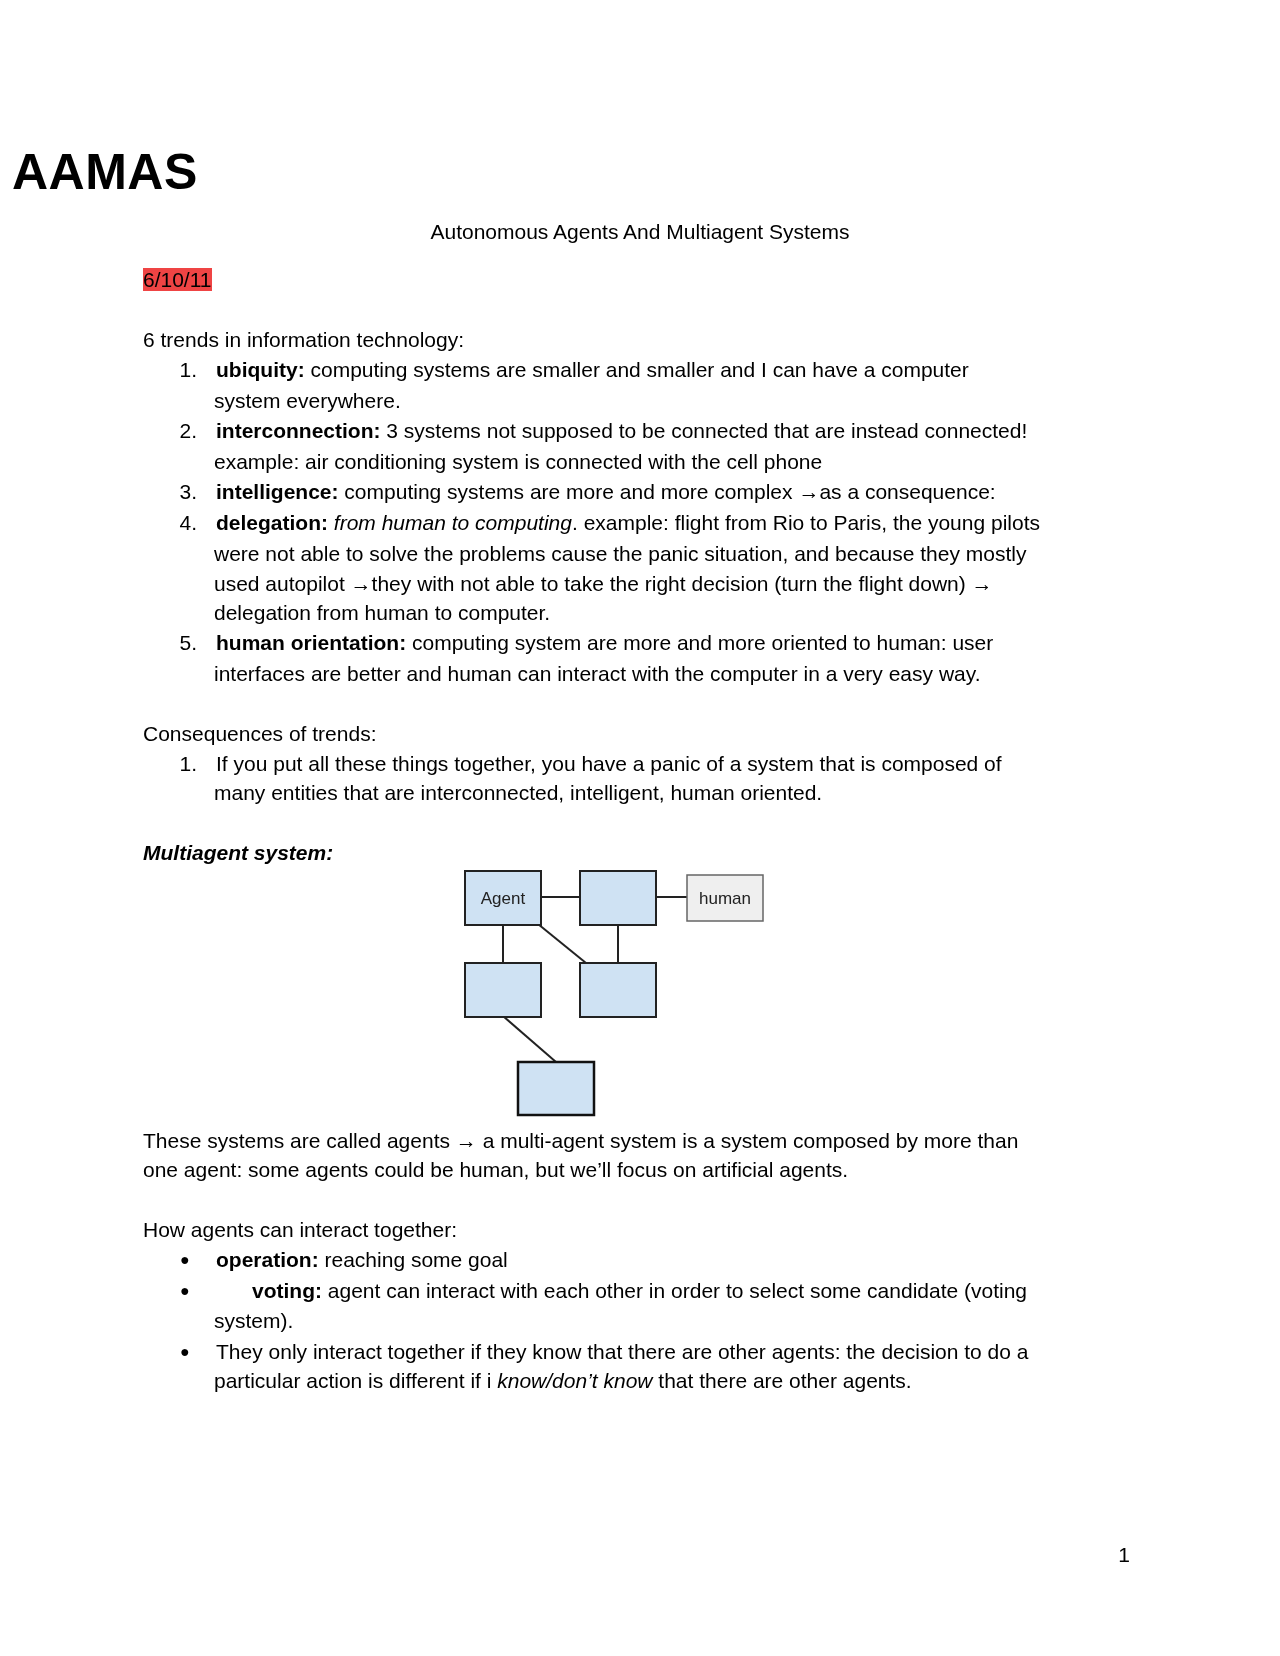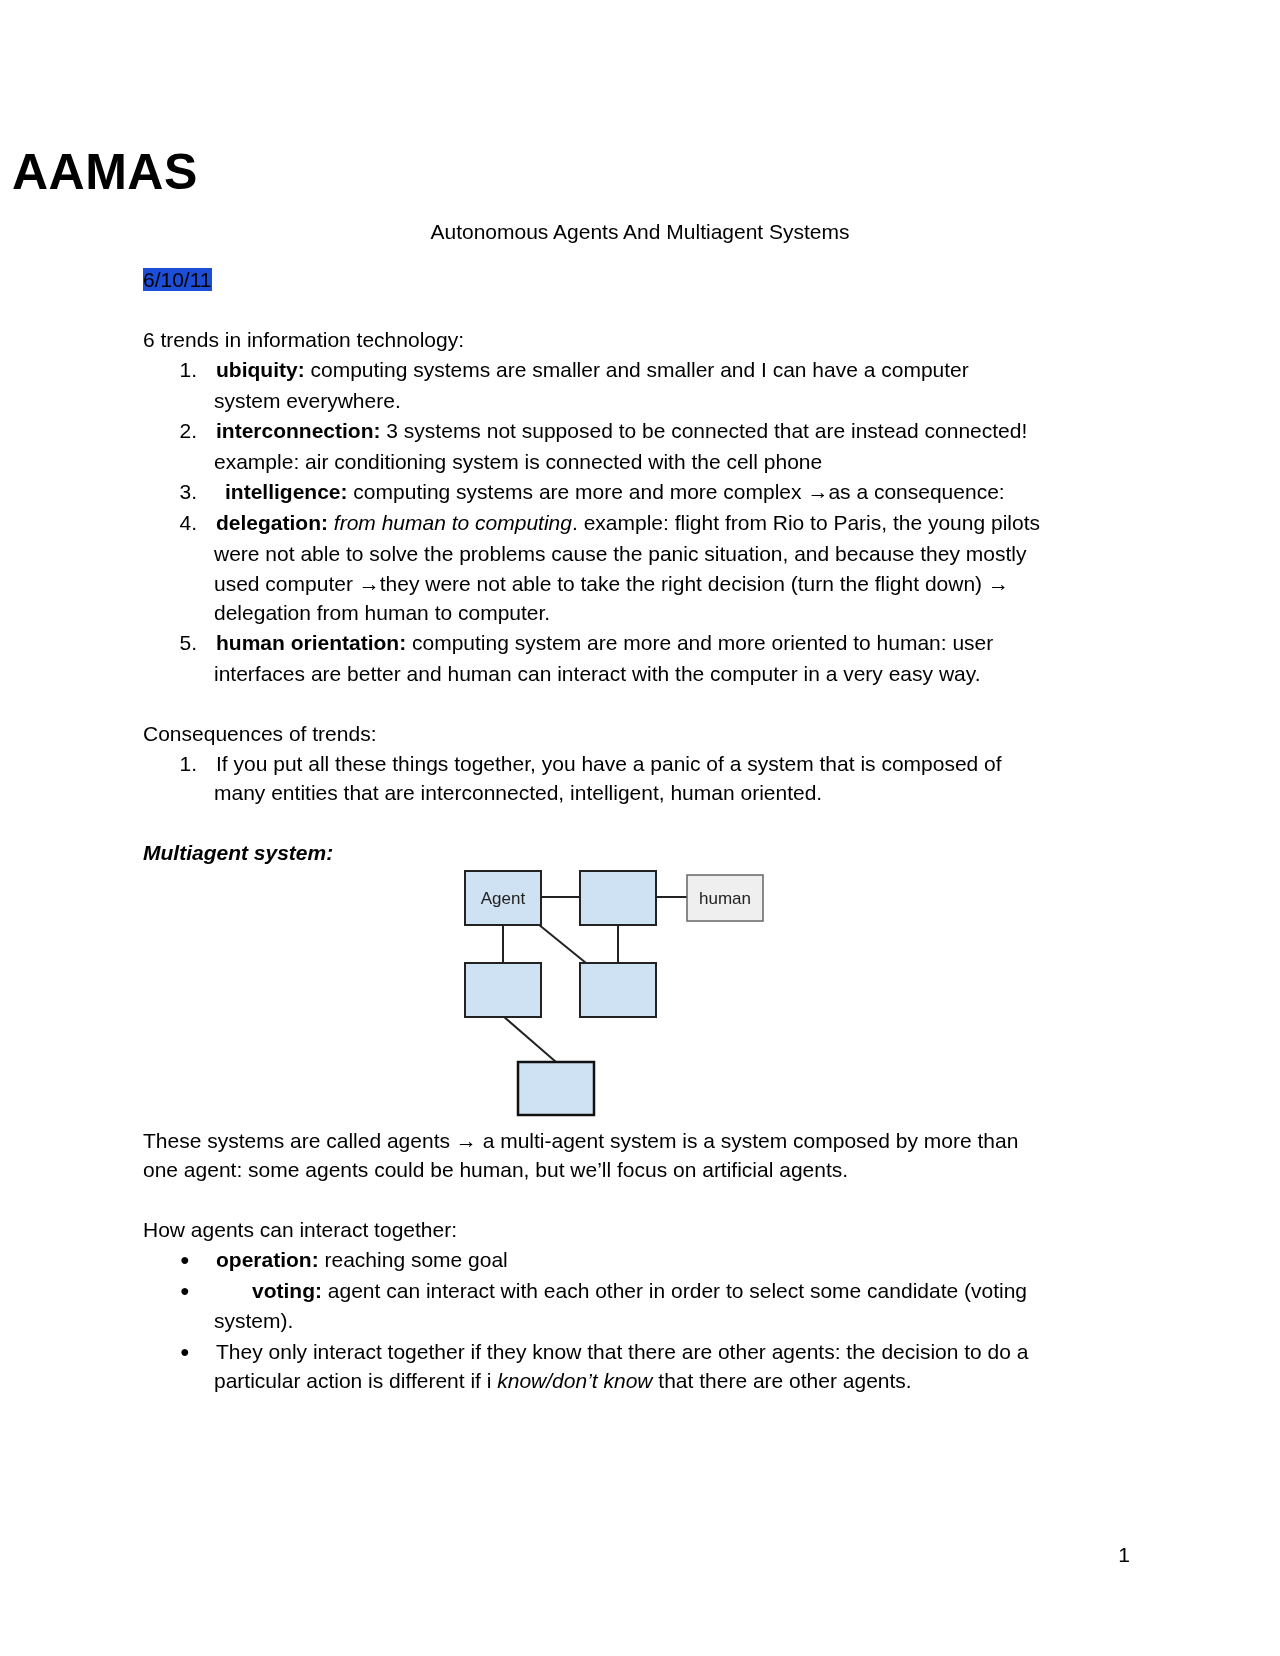--- a/index.html
+++ b/index.html
@@ -4,21 +4,21 @@
 <style>
   html, body { margin: 0; padding: 0; background: #ffffff; }
   body { width: 1280px; height: 1656px; position: relative; overflow: hidden;
          font-family: "Liberation Sans", sans-serif; color: #000; }
   .page { position: absolute; left: 0; top: 0; width: 1280px; height: 1656px; background: #fff; }
   .title { position: absolute; left: 12px; width: 1280px; top: 142px; 
            font-weight: bold; font-size: 50px; line-height: 60px; letter-spacing: 0.5px; }
   .subtitle { position: absolute; left: 0; width: 1280px; top: 218px; text-align: center;
               font-size: 21px; line-height: 28px; }
   .txt { position: absolute; font-size: 21px; line-height: 30px; white-space: nowrap; }
-  .hl { background: #1d4ed8; }
+  .hl { background: #ef4444; }
   .num { position: absolute; font-size: 21px; line-height: 30px; width: 40px; text-align: right; }
   .bullet { position: absolute; font-size: 16px; line-height: 30px; }
   b { font-weight: bold; }
   i { font-style: italic; }
   .diagram { position: absolute; left: 8px; top: 0; width: 1280px; height: 1656px; pointer-events: none; }
   .diagram svg { position: absolute; left: 0; top: 0; }
   .box-label { font-family: "Liberation Sans", sans-serif; font-size: 17px; fill: #222; }
   .page-num { position: absolute; right: 150px; top: 1540px; font-size: 21px; line-height: 30px; }
 </style>
 </head>
@@ -35,26 +35,26 @@
 
   <div class="num" style="left:157px; top:355px;">1.</div>
   <div class="txt" style="left:216px; top:355px;"><b>ubiquity:</b><span> computing systems are smaller and smaller and I can have a computer</span></div>
   <div class="txt" style="left:214px; top:386px;">system everywhere.</div>
 
   <div class="num" style="left:157px; top:416px;">2.</div>
   <div class="txt" style="left:216px; top:416px;"><b>interconnection:</b><span> 3 systems not supposed to be connected that are instead connected!</span></div>
   <div class="txt" style="left:214px; top:447px;">example: air conditioning system is connected with the cell phone</div>
 
   <div class="num" style="left:157px; top:477px;">3.</div>
-  <div class="txt" style="left:216px; top:477px;margin-left:9px;"><b>intelligence:</b><span> computing systems are more and more complex →as a consequence:</span></div>
+  <div class="txt" style="left:216px; top:477px;"><b>intelligence:</b><span> computing systems are more and more complex →as a consequence:</span></div>
 
   <div class="num" style="left:157px; top:508px;">4.</div>
   <div class="txt" style="left:216px; top:508px;"><b>delegation:</b><i> from human to computing</i><span>. example: flight from Rio to Paris, the young pilots</span></div>
   <div class="txt" style="left:214px; top:539px;">were not able to solve the problems cause the panic situation, and because they mostly</div>
-  <div class="txt" style="left:214px; top:569px;">used computer →they were not able to take the right decision (turn the flight down) →</div>
+  <div class="txt" style="left:214px; top:569px;">used autopilot →they with not able to take the right decision (turn the flight down) →</div>
   <div class="txt" style="left:214px; top:598px;">delegation from human to computer.</div>
 
   <div class="num" style="left:157px; top:628px;">5.</div>
   <div class="txt" style="left:216px; top:628px;"><b>human orientation:</b><span> computing system are more and more oriented to human: user</span></div>
   <div class="txt" style="left:214px; top:659px;">interfaces are better and human can interact with the computer in a very easy way.</div>
 
   <div class="txt" style="left:143px; top:719px;">Consequences of trends:</div>
   <div class="num" style="left:157px; top:749px;">1.</div>
   <div class="txt" style="left:216px; top:749px;">If you put all these things together, you have a panic of a system that is composed of</div>
   <div class="txt" style="left:214px; top:778px;">many entities that are interconnected, intelligent, human oriented.</div>

